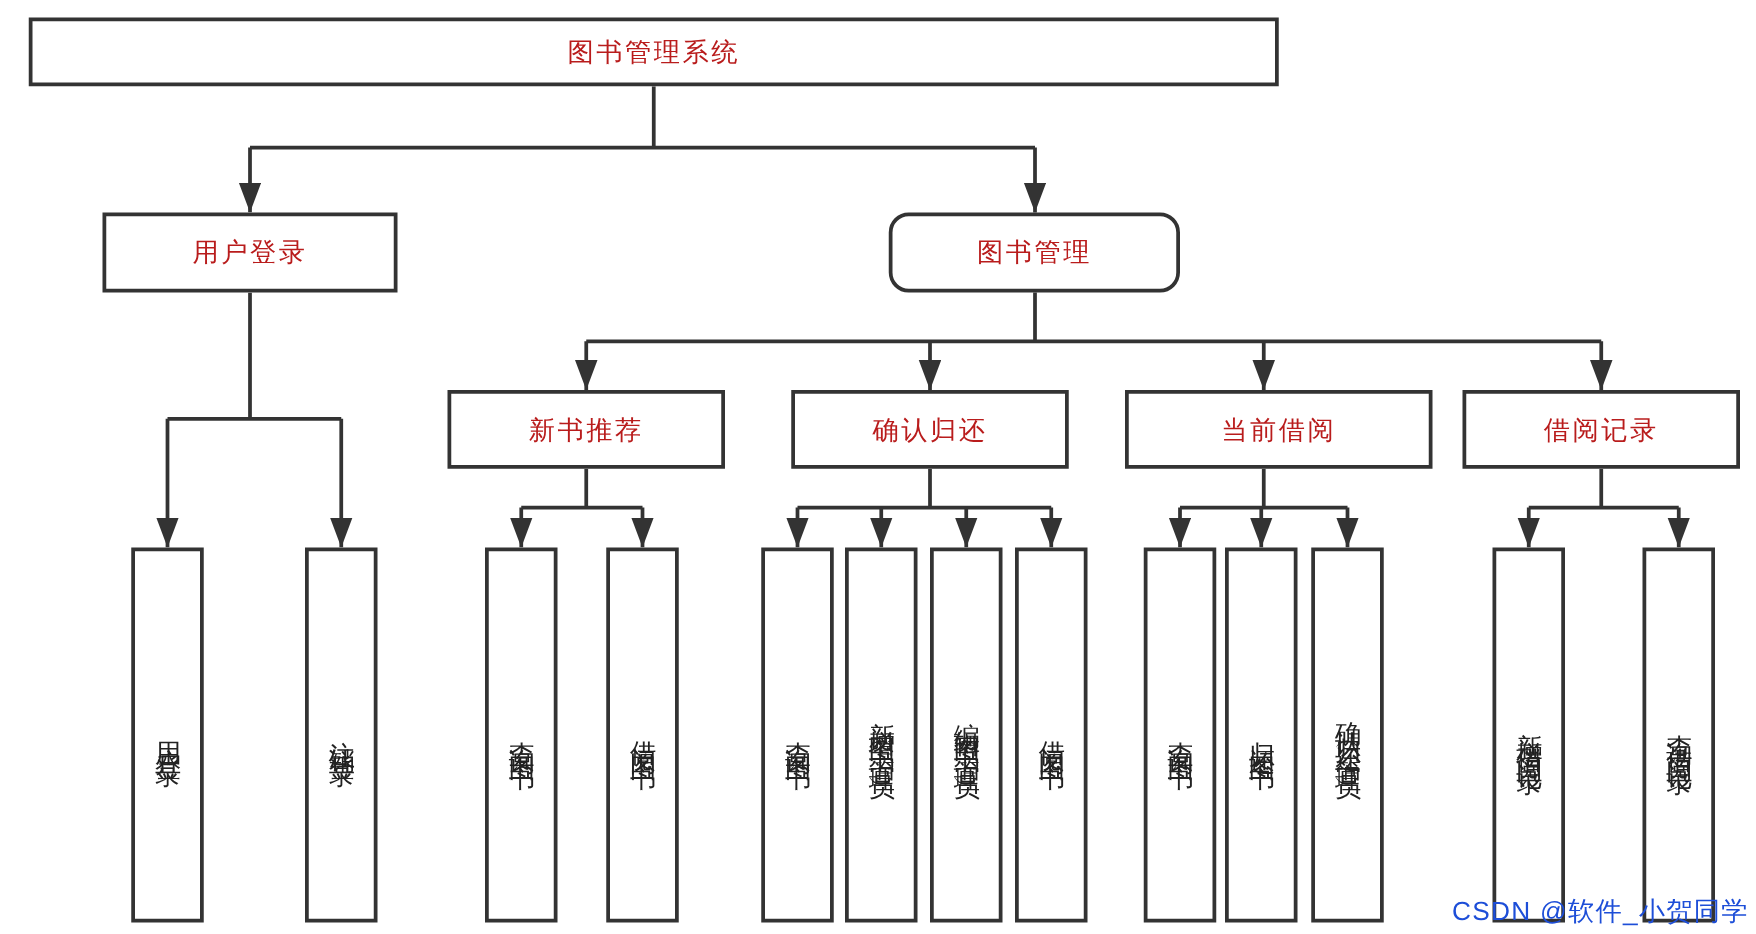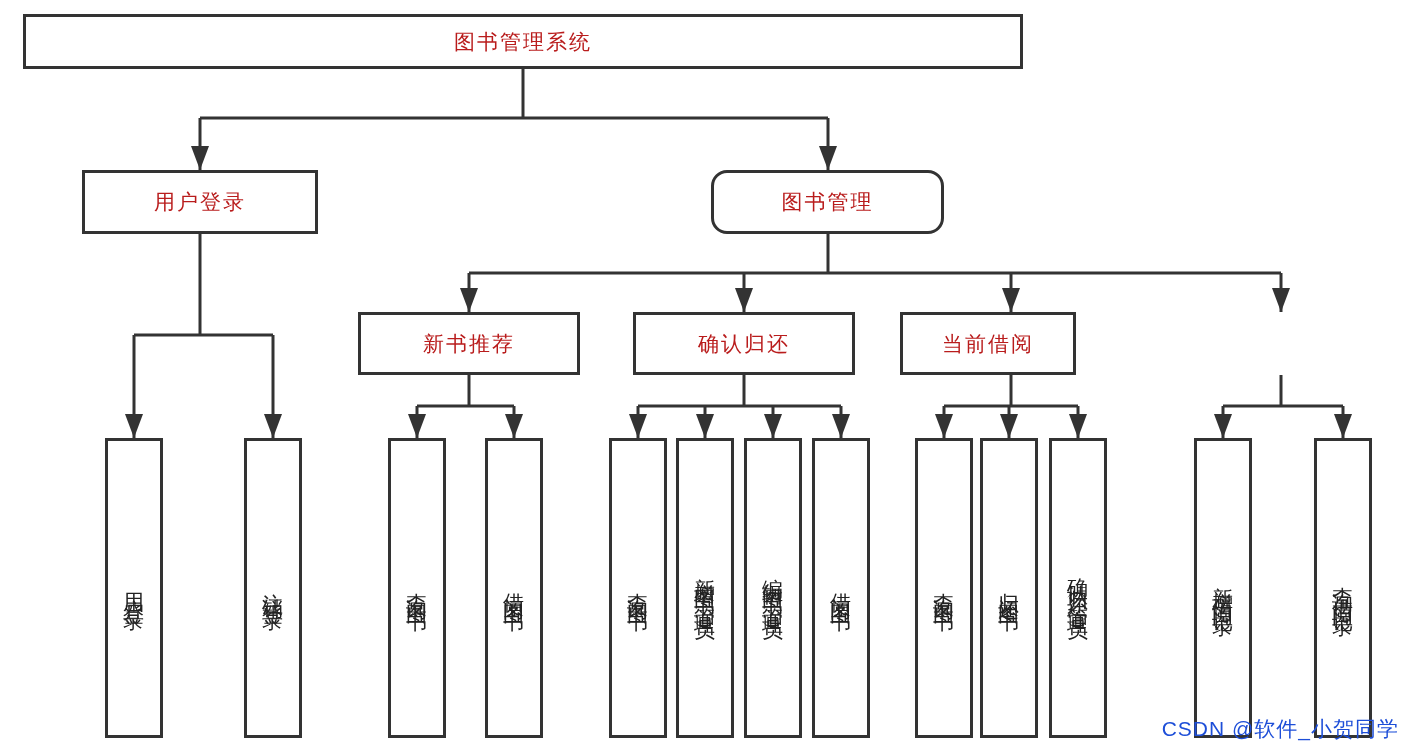--- a/index.html
+++ b/index.html
@@ -79,21 +79,22 @@
     </g>
   </svg>
 
   <div class="hbox" style="left:23px;top:14px;width:1000px;height:55px;">图书管理系统</div>
 
   <div class="hbox" style="left:82px;top:170px;width:236px;height:64px;">用户登录</div>
   <div class="hbox" style="left:711px;top:170px;width:233px;height:64px;border-radius:16px;">图书管理</div>
 
   <div class="hbox" style="left:358px;top:312px;width:222px;height:63px;">新书推荐</div>
   <div class="hbox" style="left:633px;top:312px;width:222px;height:63px;">确认归还</div>
-  <div class="hbox" style="left:900px;top:312px;width:176px;height:63px;">当前借阅</div>
+  <div class="hbox" style="left:900px;top:312px;width:246px;height:63px;">当前借阅</div>
+  <div class="hbox" style="left:1170px;top:312px;width:222px;height:63px;">借阅记录</div>
 
   <div class="vbox" style="left:105px;top:438px;width:58px;height:300px;">用户登录</div>
   <div class="vbox" style="left:244px;top:438px;width:58px;height:300px;">注销登录</div>
 
   <div class="vbox" style="left:388px;top:438px;width:58px;height:300px;">查询图书</div>
   <div class="vbox" style="left:485px;top:438px;width:58px;height:300px;">借阅图书</div>
 
   <div class="vbox" style="left:609px;top:438px;width:58px;height:300px;">查询图书</div>
   <div class="vbox" style="left:676px;top:438px;width:58px;height:300px;">新增图书（管理员）</div>
   <div class="vbox" style="left:744px;top:438px;width:58px;height:300px;">编辑图书（管理员）</div>

